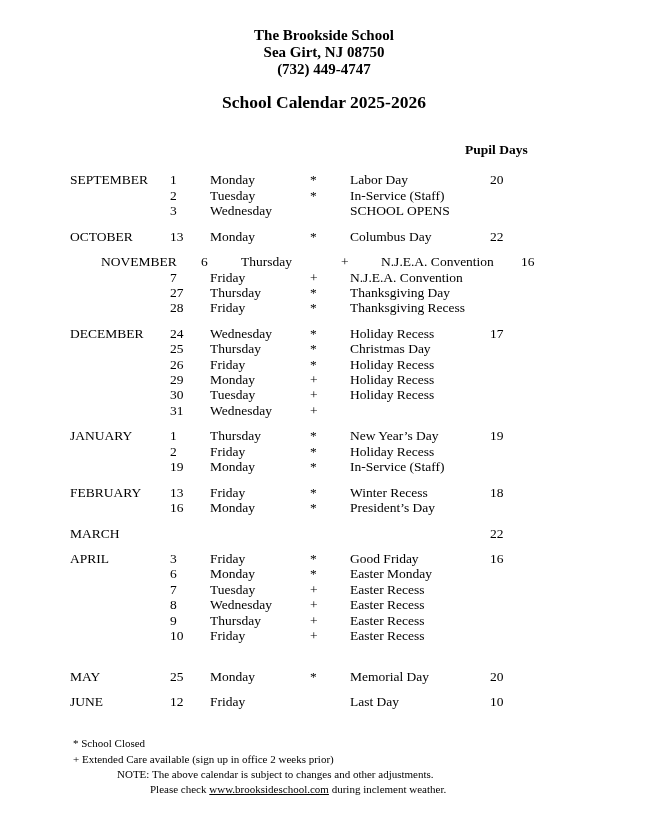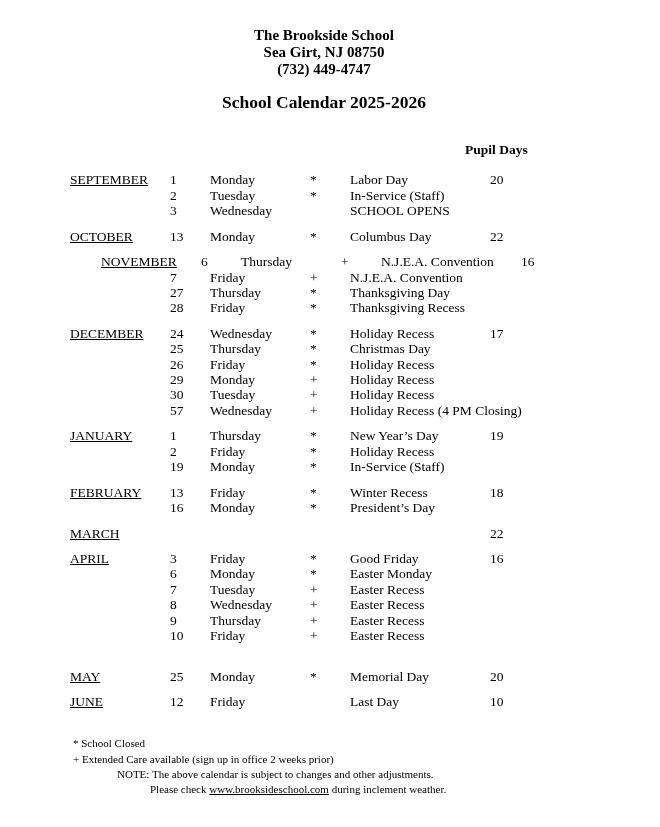--- a/index.html
+++ b/index.html
@@ -5,21 +5,21 @@
   html,body{margin:0;padding:0;background:#ffffff;}
   body{width:660px;height:827px;position:relative;overflow:hidden;font-family:"Liberation Serif","DejaVu Serif",serif;color:#000;}
   .hdr{position:absolute;left:0;width:648px;text-align:center;font-weight:bold;}
   .h1{top:27px;font-size:15px;line-height:17px;}
   .h2{top:44px;font-size:15px;line-height:17px;}
   .h3{top:61px;font-size:15px;line-height:17px;}
   .title{top:92px;font-size:17.5px;line-height:20px;}
   .pupil{position:absolute;left:465px;top:142px;font-weight:bold;font-size:13.5px;}
   .row{position:absolute;left:0;width:660px;height:16px;font-size:13.5px;line-height:16px;}
   .row span{position:absolute;top:0;white-space:nowrap;}
-  .c-month{left:70px;text-decoration:underline;}
+  .c-month{left:70px;}
   .c-day{left:170px;}
   .c-wd{left:210px;}
   .c-mk{left:310px;}
   .c-ev{left:350px;}
   .c-pd{left:490px;}
   .foot{position:absolute;font-size:11px;line-height:16px;white-space:nowrap;}
   .f1{left:73px;top:735px;}
   .f2{left:73px;top:751px;}
   .f3{left:117px;top:766px;}
   .f4{left:150px;top:781px;}
@@ -135,24 +135,23 @@
     <div class="row" style="top: 387px;">
       <span class="c-month"></span>
       <span class="c-day">30</span>
       <span class="c-wd">Tuesday</span>
       <span class="c-mk">+</span>
       <span class="c-ev">Holiday Recess</span>
       <span class="c-pd"></span>
     </div>
     <div class="row" style="top: 403px;">
       <span class="c-month"></span>
-      <span class="c-day">57</span>
-      <span class="c-wd">Wednesday</span>
-      <span class="c-mk">+</span>
-      <span class="c-ev">Holiday Recess (4 PM Closing)</span>
+      <span class="c-day">31</span>
+      <span class="c-wd">Wednesday</span>
+      <span class="c-mk">+</span>
       <span class="c-pd"></span>
     </div>
     <div class="row" style="top: 428px;">
       <span class="c-month">JANUARY</span>
       <span class="c-day">1</span>
       <span class="c-wd">Thursday</span>
       <span class="c-mk">*</span>
       <span class="c-ev">New Year’s Day</span>
       <span class="c-pd">19</span>
     </div>

